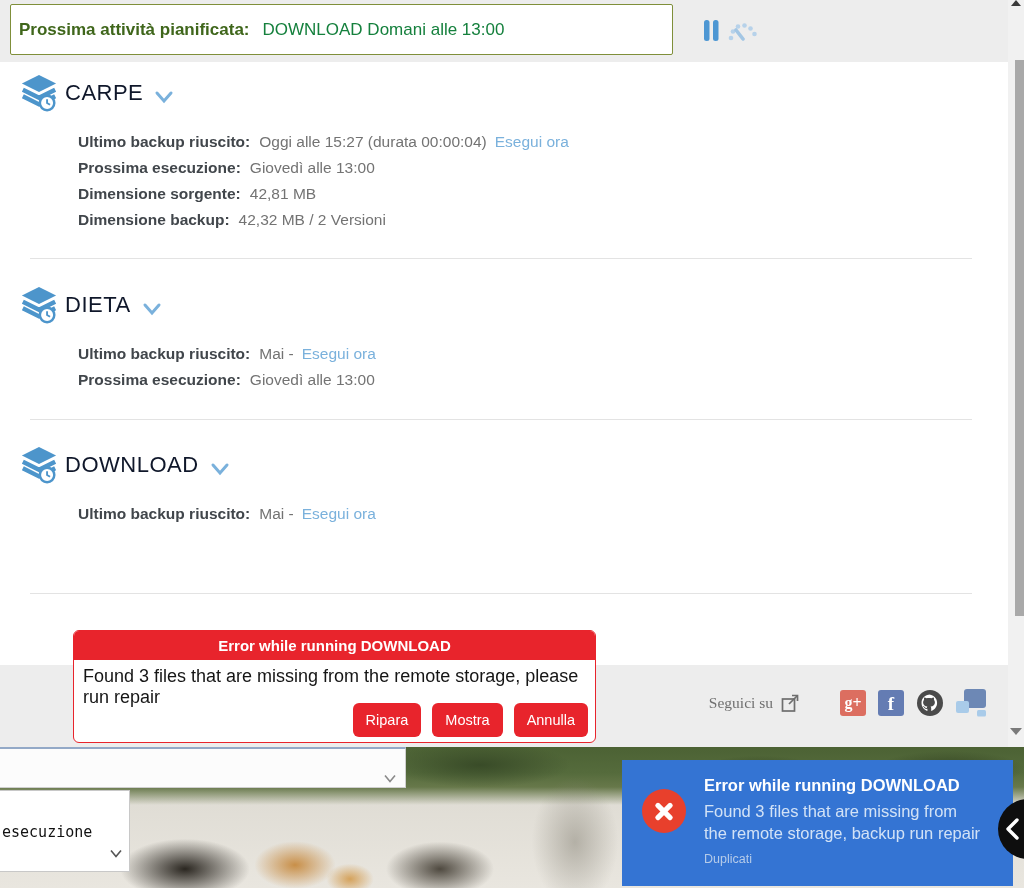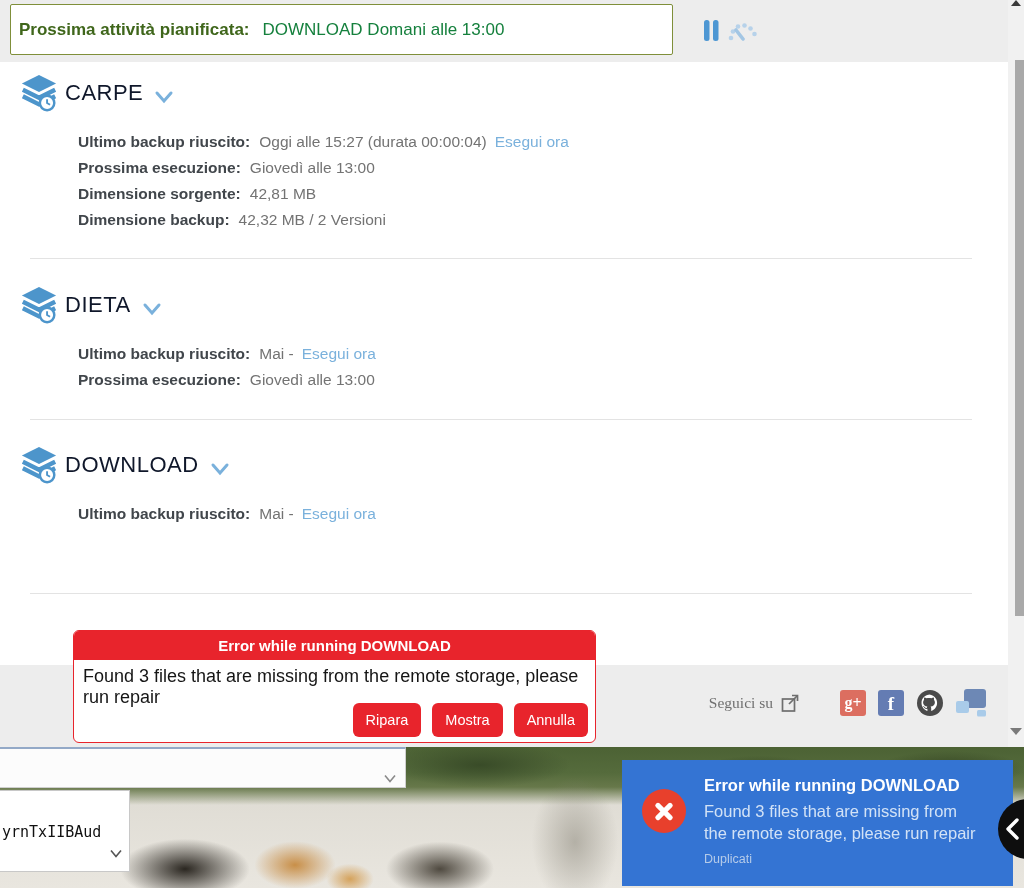--- a/index.html
+++ b/index.html
@@ -247,31 +247,31 @@
 
   <div id="desktop">
 
     <div id="strip-window">
       <svg id="strip-chevron" width="16" height="11" viewBox="0 0 16 11">
         <polyline points="3,2.5 8,8.5 13,2.5" stroke="#8a8a8a" stroke-width="1.6" fill="none"></polyline>
       </svg>
     </div>
 
     <div id="combo-window">
-      <div id="combo-text">yrnTxIIBAud</div>
+      <div id="combo-text">esecuzione</div>
       <svg id="combo-chevron" width="16" height="11" viewBox="0 0 16 11">
         <polyline points="3,2.5 8,8.5 13,2.5" stroke="#555" stroke-width="1.6" fill="none"></polyline>
       </svg>
     </div>
 
     <div id="toast">
       <div id="toast-error-circle"></div>
       <div id="toast-title">Error while running DOWNLOAD</div>
       <div id="toast-line1">Found 3 files that are missing from</div>
-      <div id="toast-line2">the remote storage, please run repair</div>
+      <div id="toast-line2">the remote storage, backup run repair</div>
       <div id="toast-app">Duplicati</div>
     </div>
 
     <div id="edge-button">
       <svg style="position:absolute;left:4px;top:16px" width="20" height="28" viewBox="0 0 20 28">
         <polyline points="15,5 6,14 15,23" stroke="#fff" stroke-width="3.4" fill="none" stroke-linecap="round" stroke-linejoin="round"></polyline>
       </svg>
     </div>
   </div>
 

